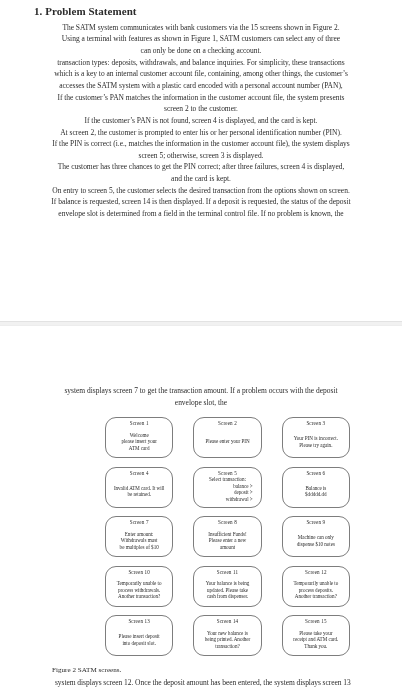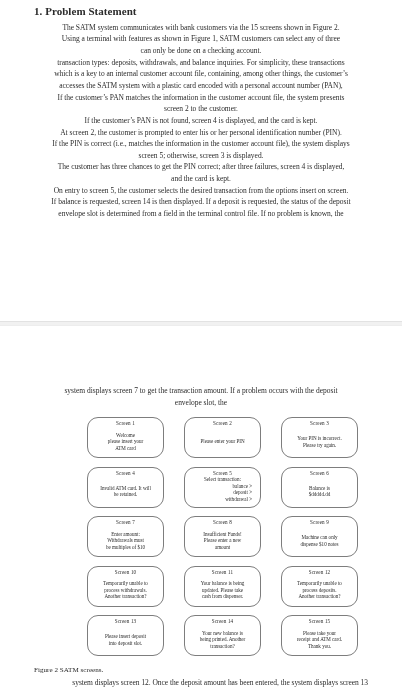--- a/index.html
+++ b/index.html
@@ -48,21 +48,21 @@
     border-top: 1px solid #e2e2e2;
     border-bottom: 1px solid #ededed;
   }
 
   
   .page-bottom {
     position: absolute;
     left: 0;
     top: 326px;
     width: 402px;
-    padding: 0 34px;
+    padding: 0 52px;
     box-sizing: border-box;
   }
   .cont-block {
     margin-top: 59px;
   }
 
   
   .figure {
     margin-top: 9px;
   }
@@ -142,21 +142,21 @@
       <div class="body-line">which is a key to an internal customer account file, containing, among other things, the customer’s</div>
       <div class="body-line">accesses the SATM system with a plastic card encoded with a personal account number (PAN),</div>
       <div class="body-line">If the customer’s PAN matches the information in the customer account file, the system presents</div>
       <div class="body-line">screen 2 to the customer.</div>
       <div class="body-line"> If the customer’s PAN is not found, screen 4 is displayed, and the card is kept.</div>
       <div class="body-line">At screen 2, the customer is prompted to enter his or her personal identification number (PIN).</div>
       <div class="body-line">If the PIN is correct (i.e., matches the information in the customer account file), the system displays</div>
       <div class="body-line">screen 5; otherwise, screen 3 is displayed.</div>
       <div class="body-line"> The customer has three chances to get the PIN correct; after three failures, screen 4 is displayed,</div>
       <div class="body-line">and the card is kept.</div>
-      <div class="body-line">On entry to screen 5, the customer selects the desired transaction from the options insert on screen.</div>
+      <div class="body-line">On entry to screen 5, the customer selects the desired transaction from the options shown on screen.</div>
       <div class="body-line">If balance is requested, screen 14 is then displayed. If a deposit is requested, the status of the deposit</div>
       <div class="body-line">envelope slot is determined from a field in the terminal control file. If no problem is known, the</div>
     </div>
 </div>
 
 <div class="page-divider"></div>
 
 <div class="page-bottom">
 
   <div class="cont-block" id="cont-lines">

